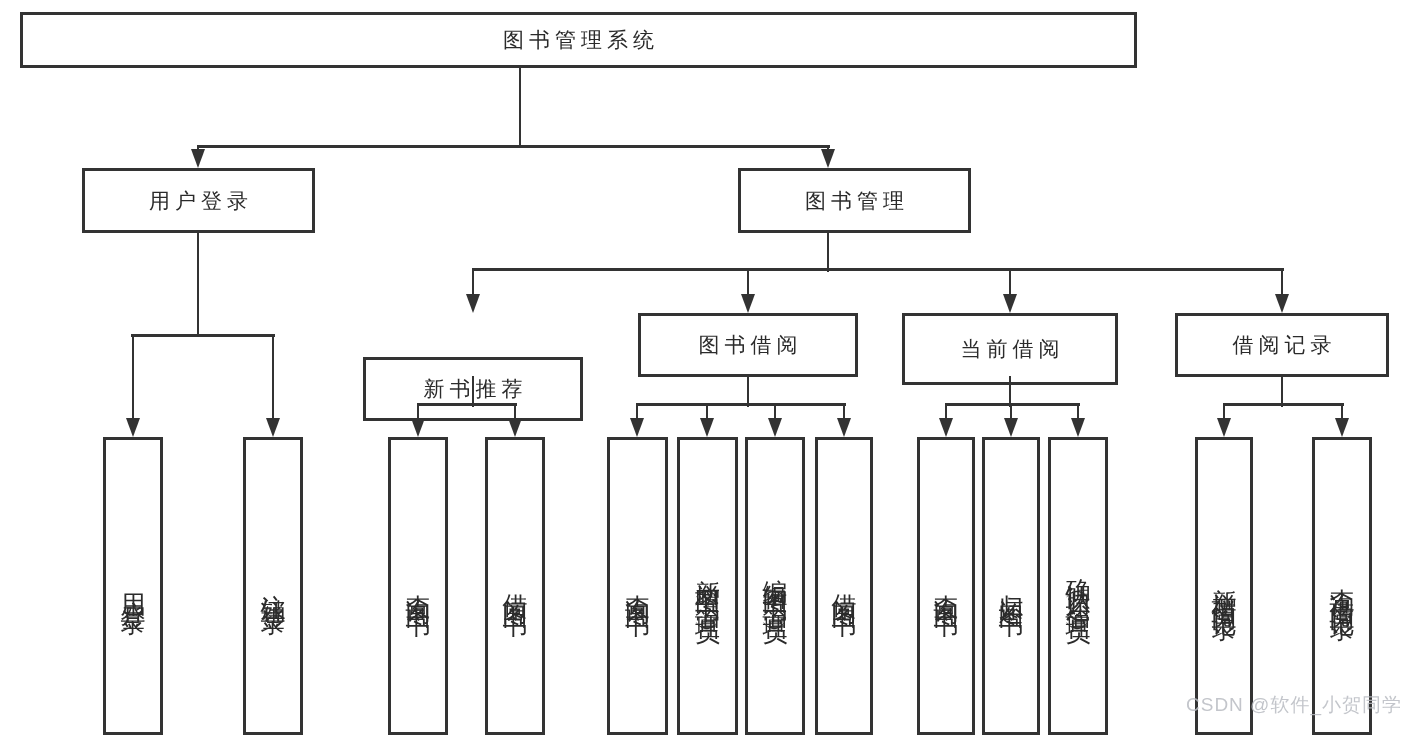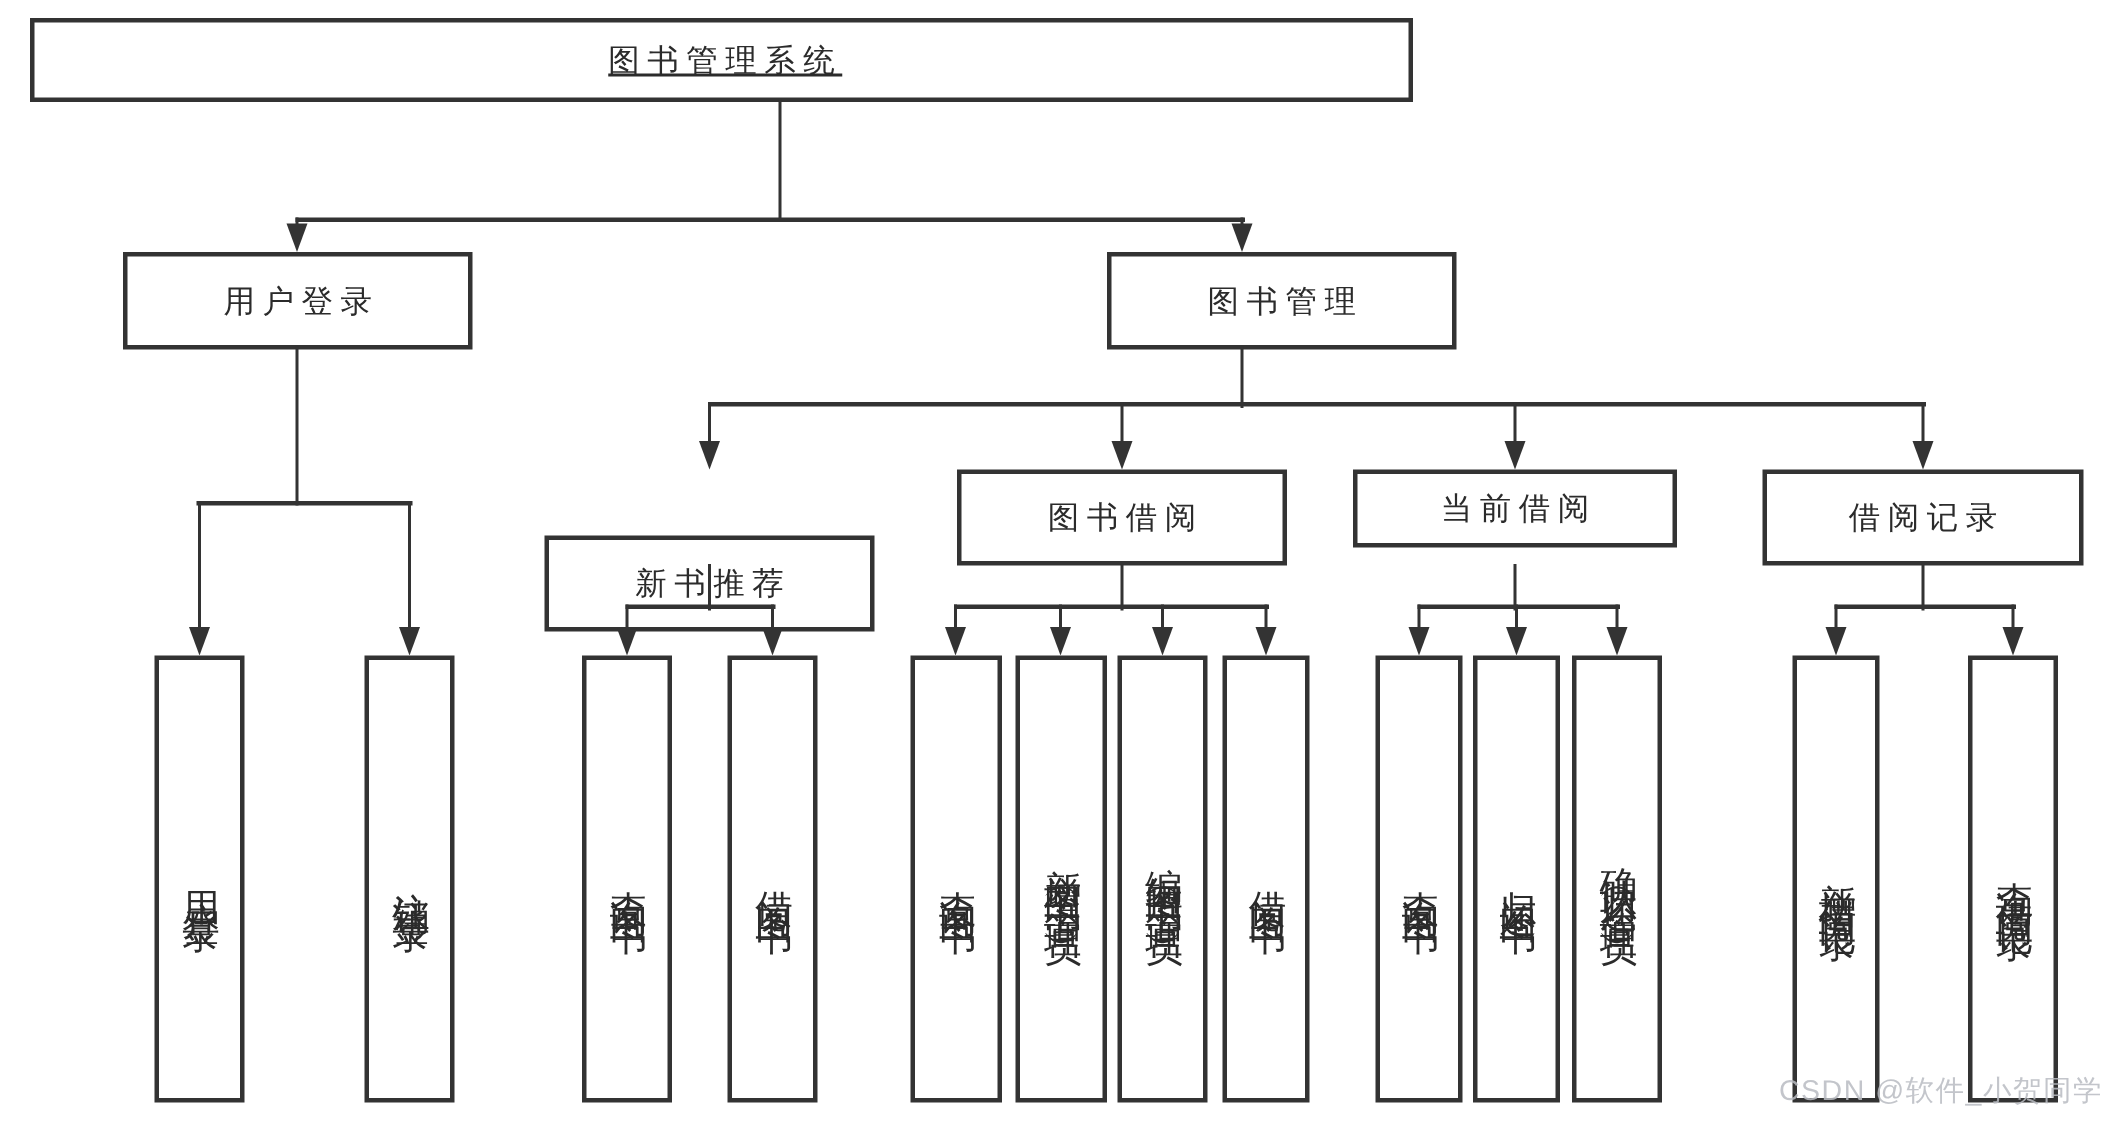--- a/index.html
+++ b/index.html
@@ -29,30 +29,30 @@
     position:absolute;left:0;bottom:0;width:0;height:0;
     border-left:7px solid transparent;border-right:7px solid transparent;
     border-top:19px solid #333333;
   }
   .arrow-a{top:145px;height:23px;} .arrow-a .stem{height:6px;}
   .arrow-b{top:334px;height:103px;} .arrow-b .stem{height:86px;}
   .arrow-c{top:268px;height:45px;} .arrow-c .stem{height:28px;}
   .arrow-d{top:403px;height:34px;} .arrow-d .stem{height:17px;}
   
   .watermark{
-    position:absolute;left:1186px;top:714px;font-size:19px;letter-spacing:1px;
+    position:absolute;left:1186px;top:692px;font-size:19px;letter-spacing:1px;
     color:#b9bcc2;opacity:0.85;white-space:nowrap;z-index:5;
   }
 </style>
 </head>
 <body>
 
 <div id="stage">
 
-  <div class="box" style="left:20px;top:12px;width:922px;height:56px;text-decoration:underline;">图书管理系统</div>
+  <div class="box" style="left:20px;top:12px;width:1117px;height:56px;">图书管理系统</div>
 
   <div class="vline" style="left:519px;top:66px;height:81px;"></div>
   <div class="hline" style="left:197px;top:145px;width:633px;"></div>
   <div class="arrow arrow-a" style="left:191px;">
       <div class="stem"></div>
       <div class="head"></div>
     </div>
   <div class="arrow arrow-a" style="left:821px;">
       <div class="stem"></div>
       <div class="head"></div>
@@ -86,21 +86,21 @@
       <div class="stem"></div>
       <div class="head"></div>
     </div>
   <div class="arrow arrow-c" style="left:1275px;">
       <div class="stem"></div>
       <div class="head"></div>
     </div>
 
   <div class="box" style="left:363px;top:313px;width:220px;height:64px;margin-top:44px;">新书推荐</div>
   <div class="box" style="left:638px;top:313px;width:220px;height:64px;text-align:right;">图书借阅</div>
-  <div class="box" style="left:902px;top:313px;width:216px;height:52px;">当前借阅</div>
+  <div class="box" style="left:902px;top:313px;width:216px;height:72px;">当前借阅</div>
   <div class="box" style="left:1175px;top:313px;width:214px;height:64px;">借阅记录</div>
 
   <div class="vline" style="left:472px;top:376px;height:31px;"></div>
   <div class="hline" style="left:417px;top:403px;width:100px;"></div>
   <div class="arrow arrow-d" style="left:411px;">
       <div class="stem"></div>
       <div class="head"></div>
     </div>
   <div class="arrow arrow-d" style="left:508px;">
       <div class="stem"></div>

